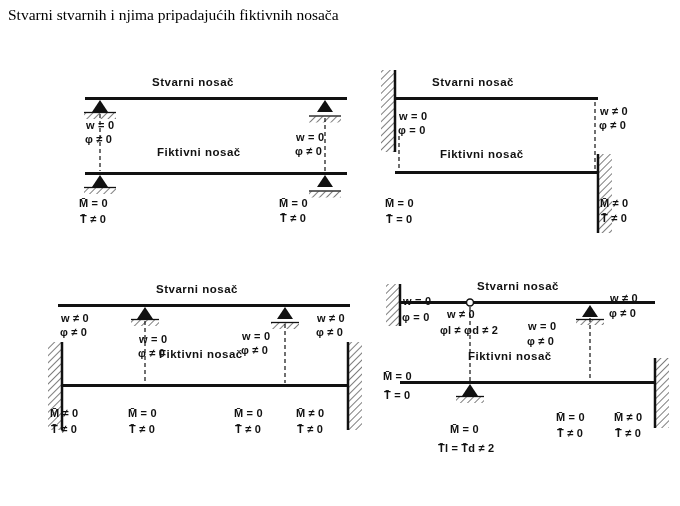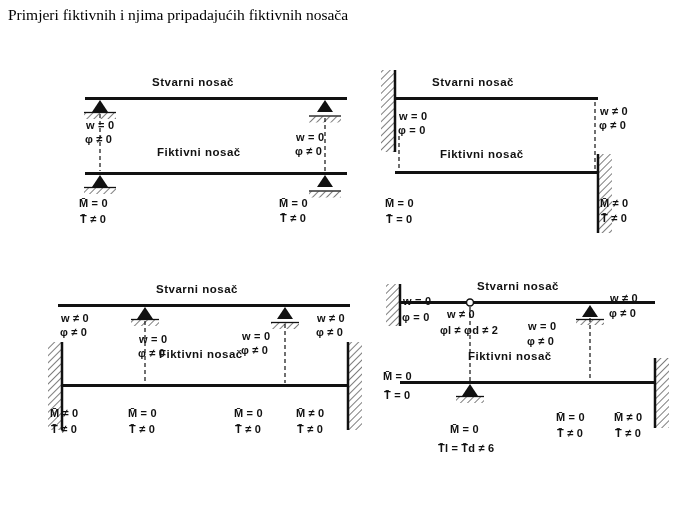--- a/index.html
+++ b/index.html
@@ -20,21 +20,21 @@
   .hdr{
     position:absolute;font-size:11.5px;font-weight:700;line-height:1;
     white-space:nowrap;letter-spacing:.5px;
   }
 </style>
 </head>
 <body>
 
 <div id="page">
 
-  <div id="title">Primjeri fiktivnih i njima pripadajućih fiktivnih nosača</div>
+  <div id="title">Stvarni stvarnih i njima pripadajućih fiktivnih nosača</div>
 
   <svg width="680" height="506" viewBox="0 0 680 506">
     <defs>
       <pattern id="hatch" width="5" height="5" patternUnits="userSpaceOnUse" patternTransform="rotate(45)">
         <line x1="0" y1="0" x2="0" y2="5" stroke="#111" stroke-width="1.1"></line>
       </pattern>
     </defs>
 
     <g fill="#111">
       <rect x="85" y="97" width="262" height="3"></rect>
@@ -177,19 +177,19 @@
   <div class="lbl" style="left:447px;top:309px">w ≠ 0</div>
   <div class="lbl" style="left:440px;top:325px">φl ≠ φd ≠ 2</div>
   <div class="lbl" style="left:528px;top:321px">w = 0</div>
   <div class="lbl" style="left:527px;top:336px">φ ≠ 0</div>
   <div class="lbl" style="left:610px;top:293px">w ≠ 0</div>
   <div class="lbl" style="left:609px;top:308px">φ ≠ 0</div>
   <div class="hdr" style="left:468px;top:351px">Fiktivni nosač</div>
   <div class="lbl" style="left:383px;top:371px">M̄ = 0</div>
   <div class="lbl" style="left:384px;top:390px">T̄ = 0</div>
   <div class="lbl" style="left:450px;top:424px">M̄ = 0</div>
-  <div class="lbl" style="left:438px;top:443px">T̄l = T̄d ≠ 6</div>
+  <div class="lbl" style="left:438px;top:443px">T̄l = T̄d ≠ 2</div>
   <div class="lbl" style="left:556px;top:412px">M̄ = 0</div>
   <div class="lbl" style="left:557px;top:428px">T̄ ≠ 0</div>
   <div class="lbl" style="left:614px;top:412px">M̄ ≠ 0</div>
   <div class="lbl" style="left:615px;top:428px">T̄ ≠ 0</div>
 
 </div>
 
 </body></html>

